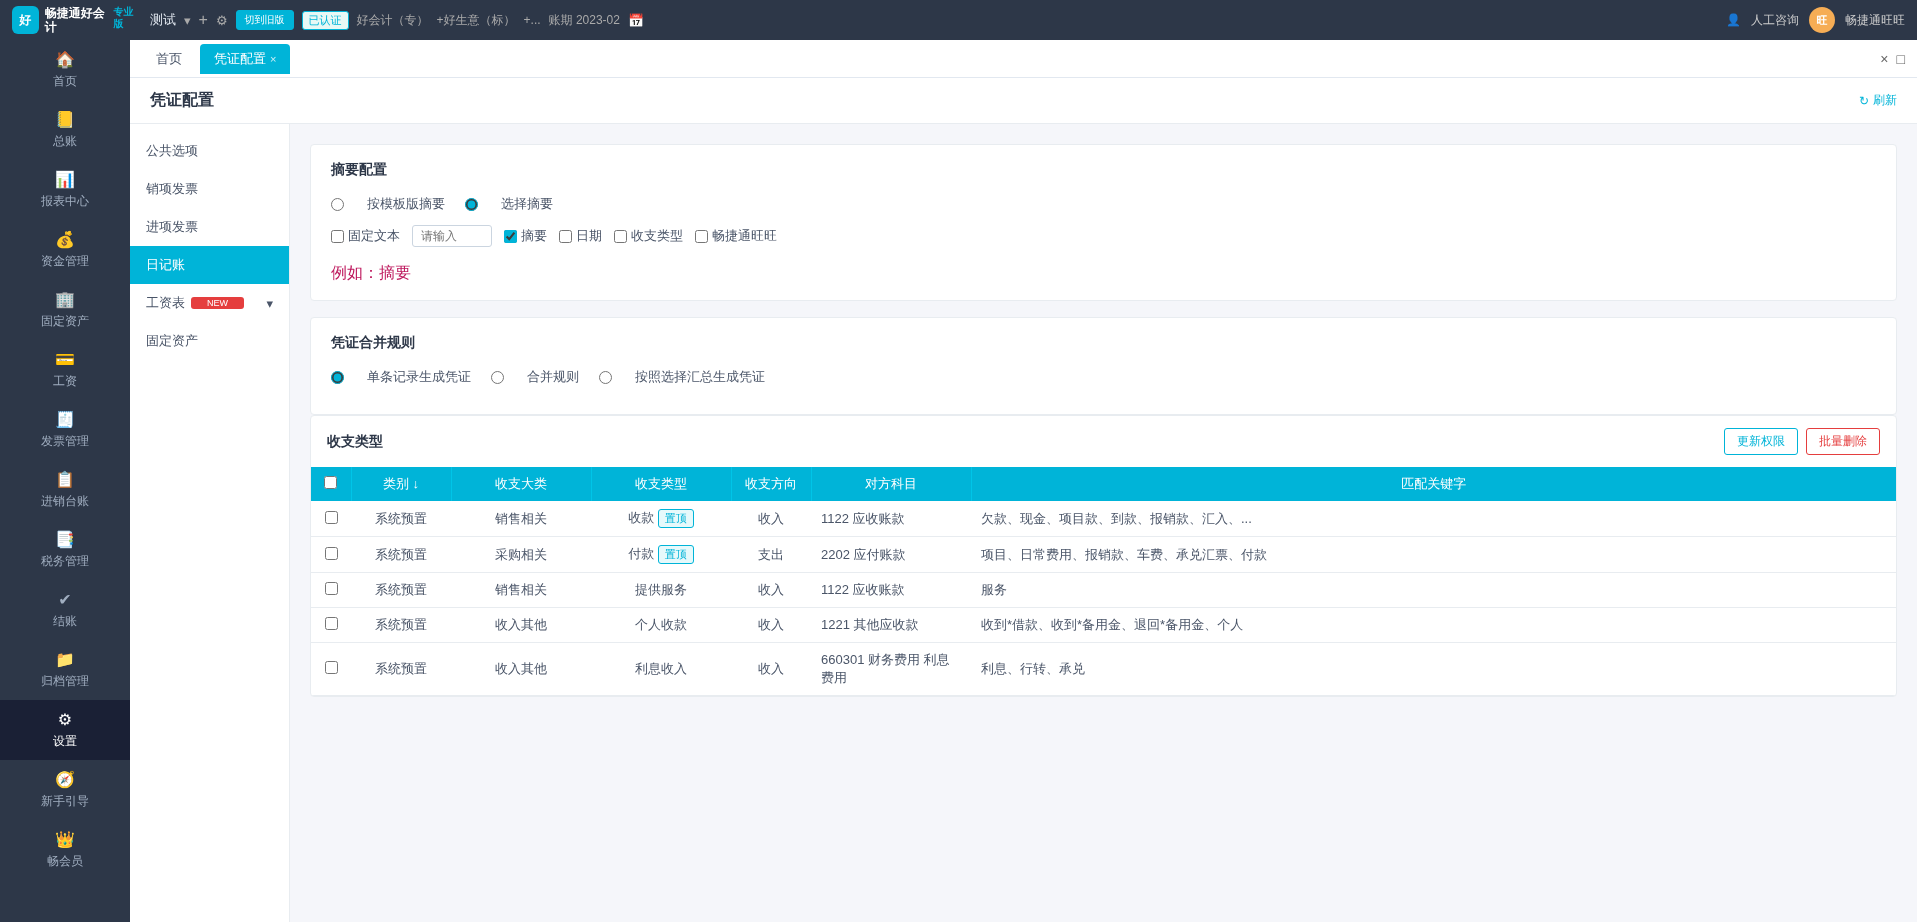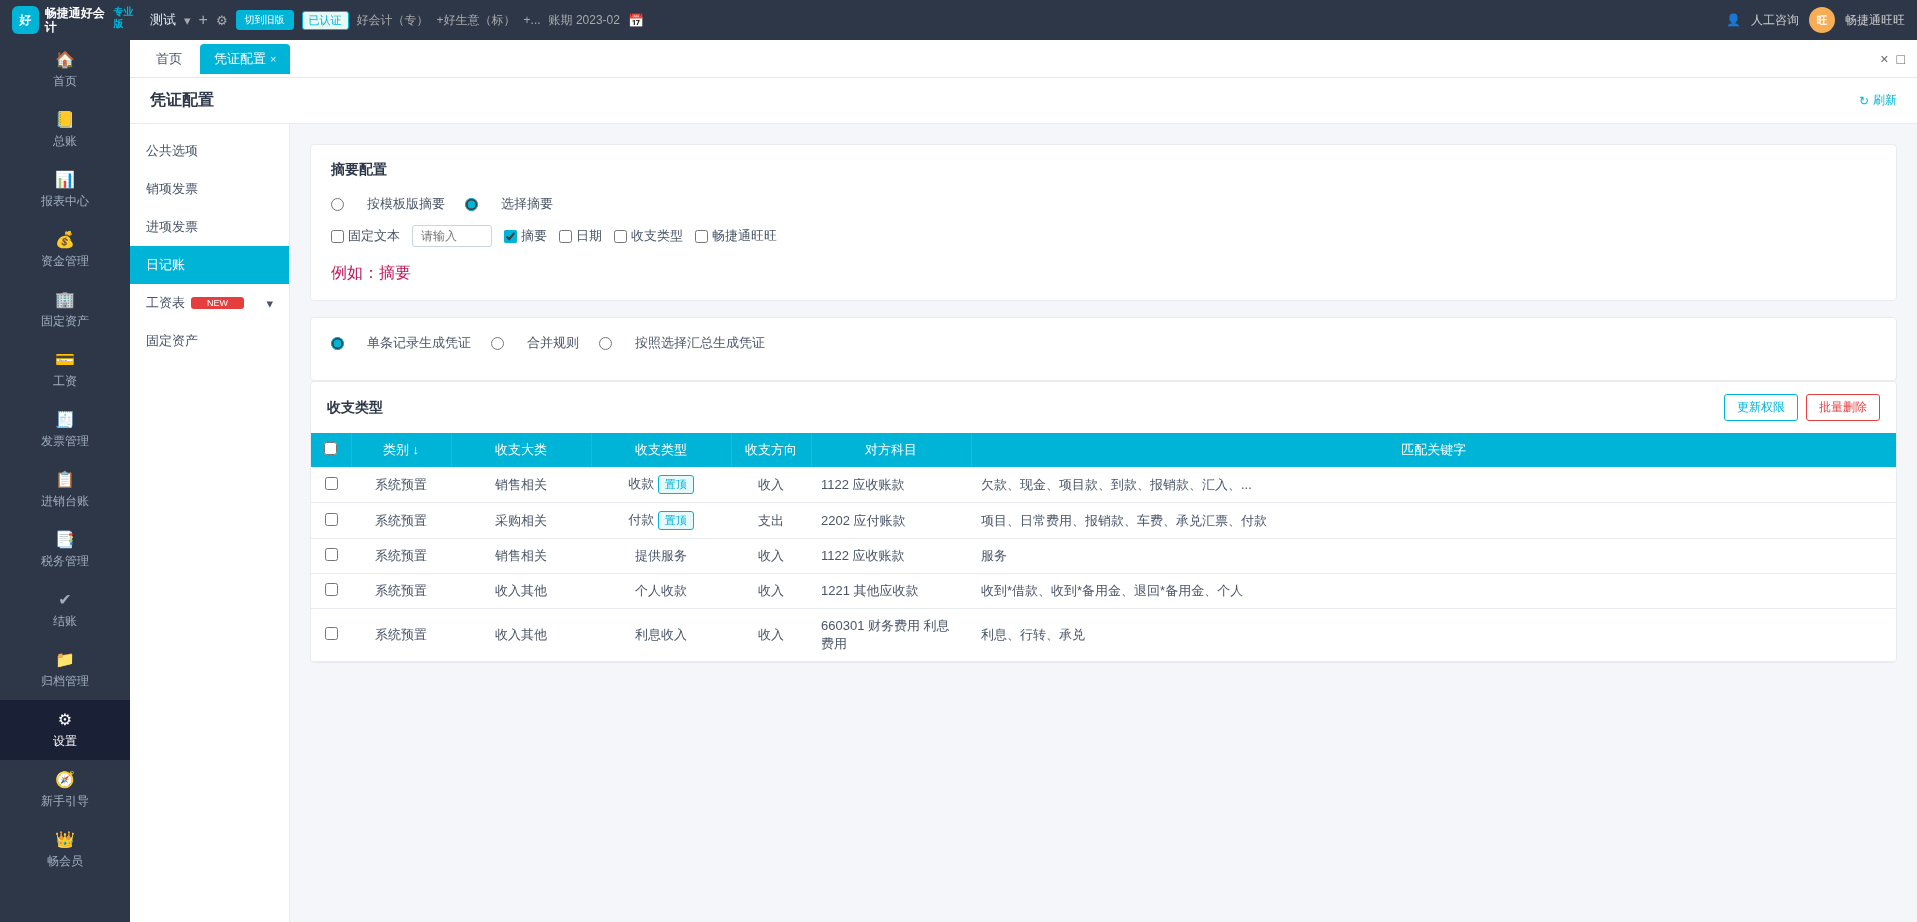--- a/index.html
+++ b/index.html
@@ -536,20 +536,21 @@
             <label class="checkbox-item">
               <input type="checkbox" style="">
               <span>畅捷通旺旺</span>
             </label>
           </div>
           <div class="example-text">例如：摘要</div>
         </div>
 
 
         <div class="section merge-section">
+          <div class="section-title">凭证合并规则</div>
           <div class="radio-group">
             <label class="radio-item">
               <input type="radio" name="mergeMode" checked="" style="">
               <span>单条记录生成凭证</span>
             </label>
             <label class="radio-item">
               <input type="radio" name="mergeMode" style="">
               <span>合并规则</span>
             </label>
             <label class="radio-item">

